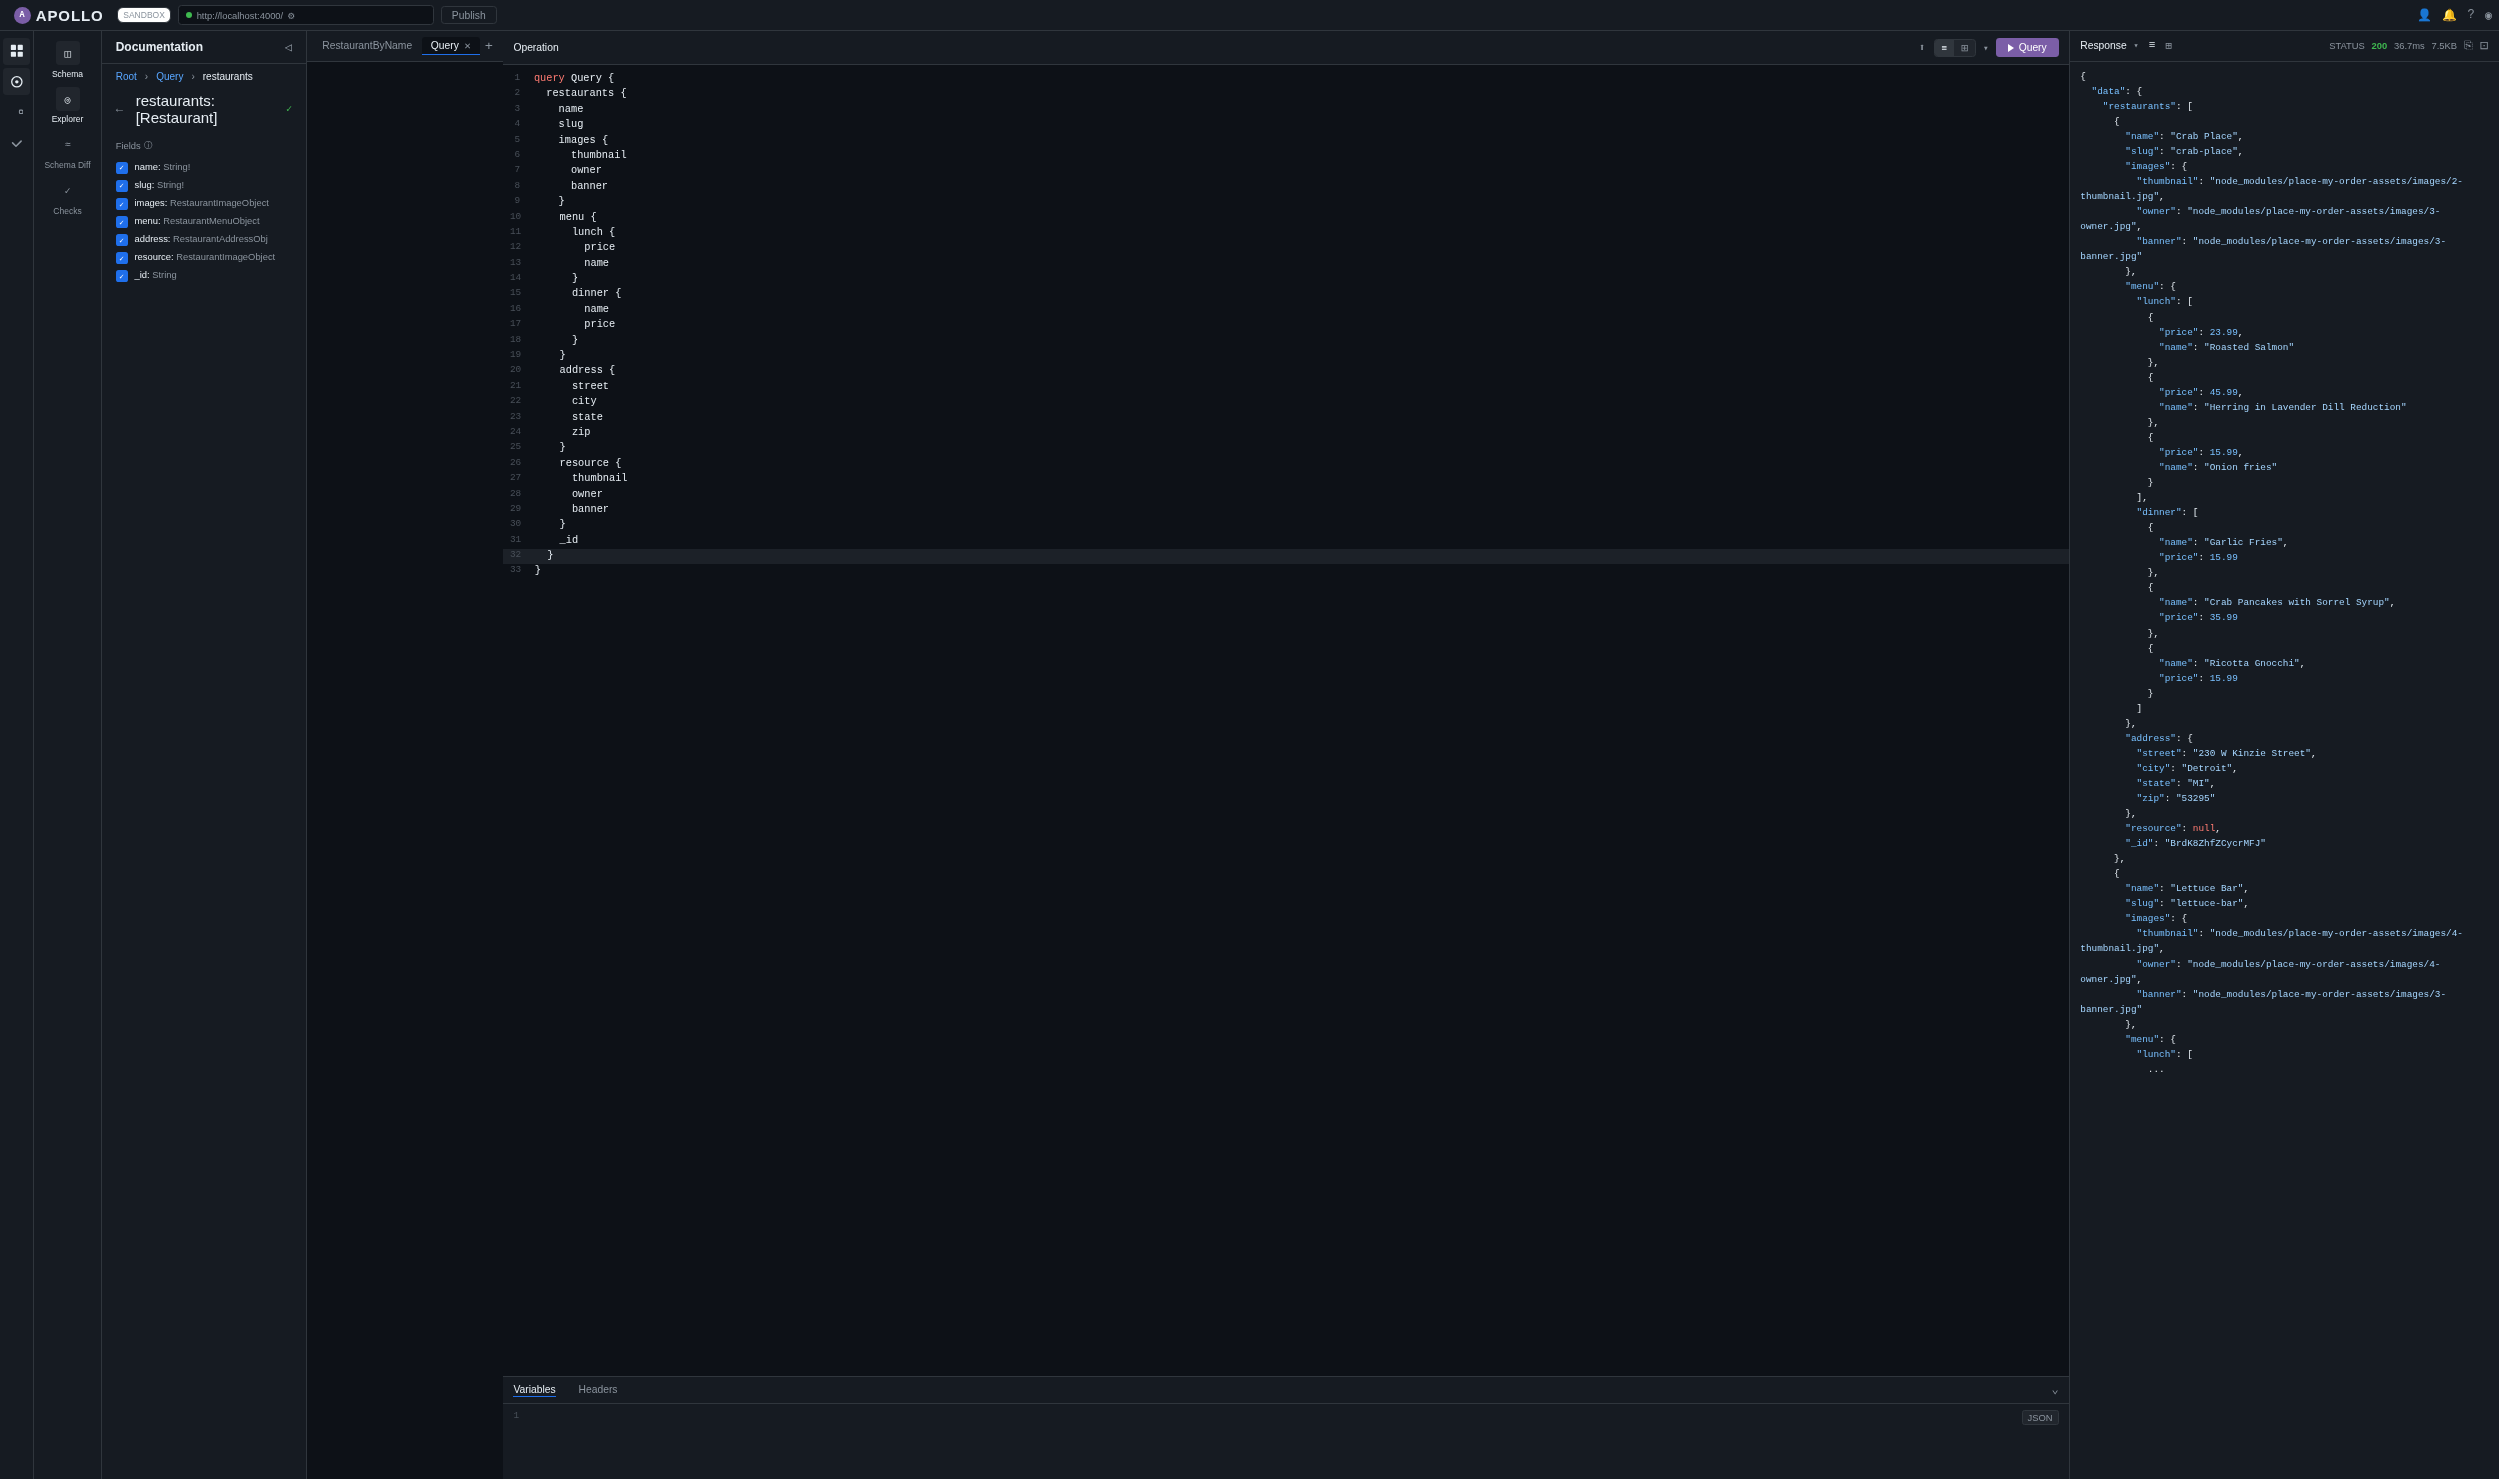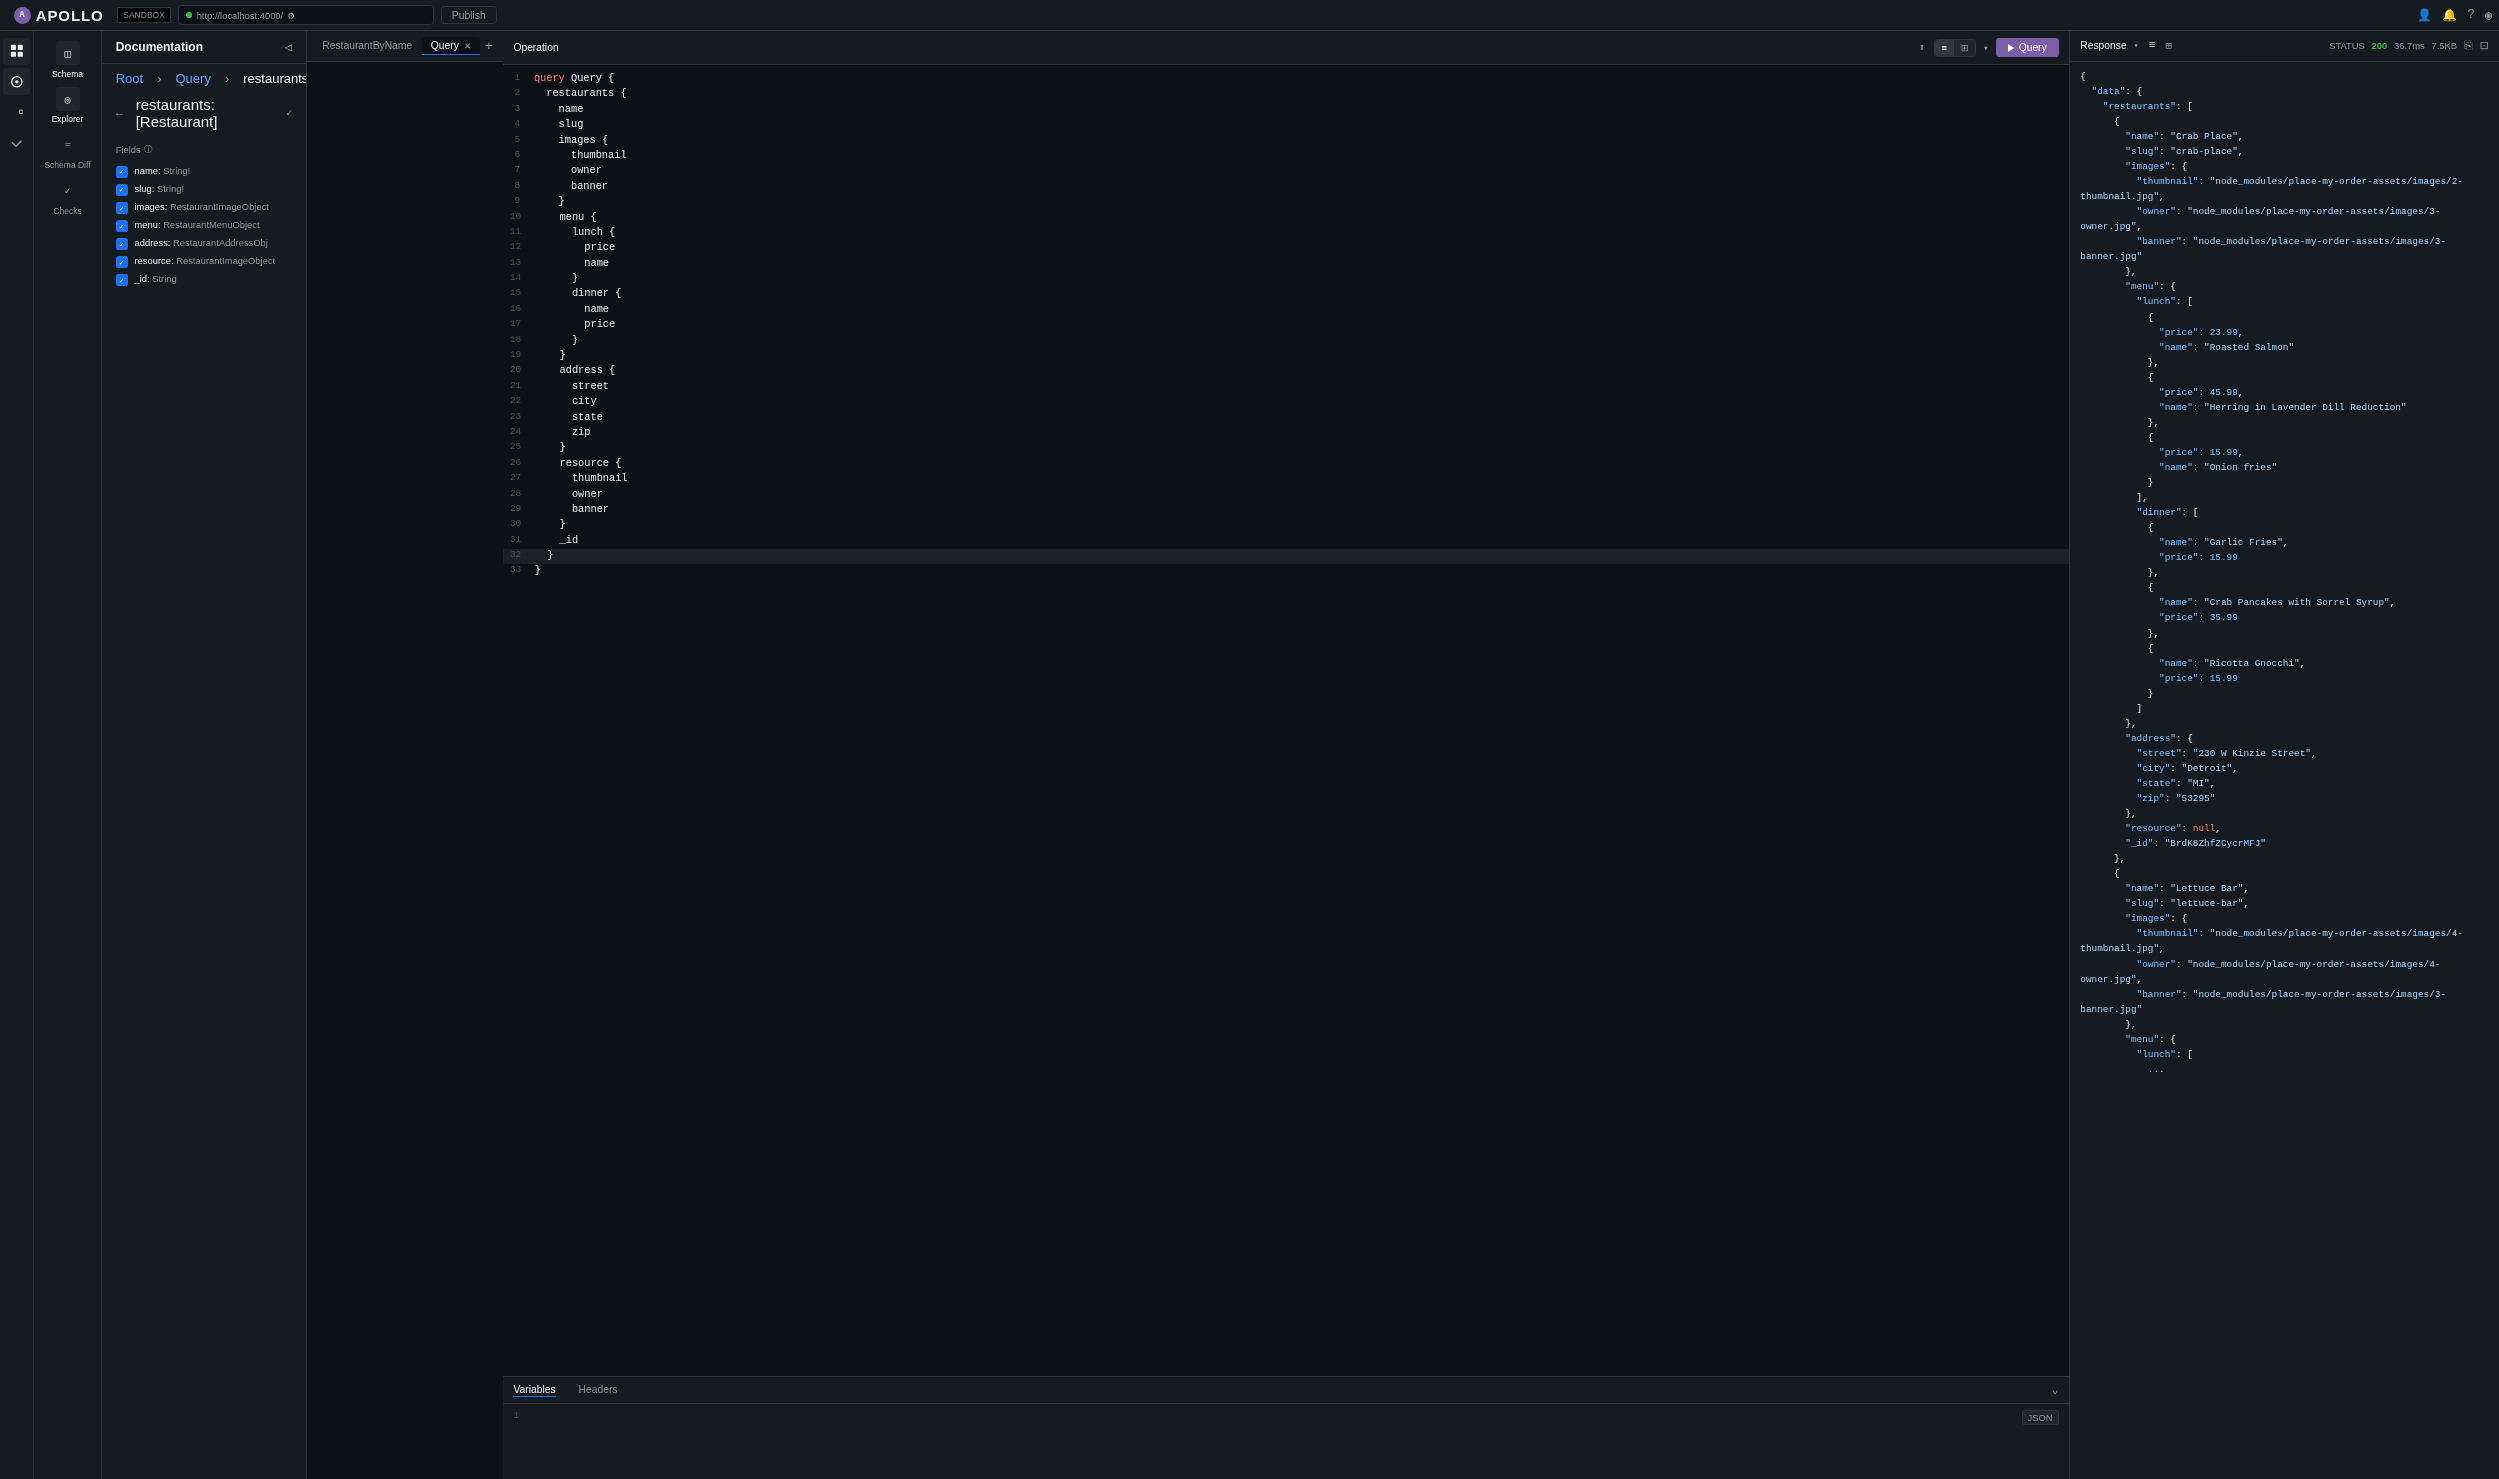--- a/index.html
+++ b/index.html
@@ -42,26 +42,26 @@
     }
     .apollo-logo-text {
       color: #e6edf3;
       font-family: sans-serif;
       font-size: 15px;
       font-weight: 600;
       letter-spacing: 0.9px;
       text-transform: uppercase;
     }
     .sandbox-badge {
-      background: #000000;
+      background: #ffffff;
       border: 0.9px solid #30363d;
       color: #8b949e;
       font-size: 8.5px;
       padding: 1.7px 5.1px;
-      border-radius: 1px;
+      border-radius: 6px;
       font-family: sans-serif;
     }
     .url-bar {
       display: flex;
       align-items: center;
       background: #0d1117;
       border: 0.9px solid #30363d;
       border-radius: 3.4px;
       padding: 2.6px 6.8px;
       flex: 1;
@@ -152,23 +152,23 @@
       padding: 10.3px 13.7px;
       border-bottom: 0.9px solid #30363d;
       font-family: sans-serif;
       font-size: 12px;
       font-weight: 600;
       color: #e6edf3;
     }
     .breadcrumb {
       display: flex;
       align-items: center;
-      gap: 14px;
+      gap: 8px;
       padding: 6.8px 13.7px;
-      font-size: 13px;
+      font-size: 10px;
       color: #58a6ff;
       font-family: sans-serif;
     }
     .breadcrumb-sep {
       color: #8b949e;
     }
     .breadcrumb-current {
       color: #e6edf3;
     }
     .doc-nav {

